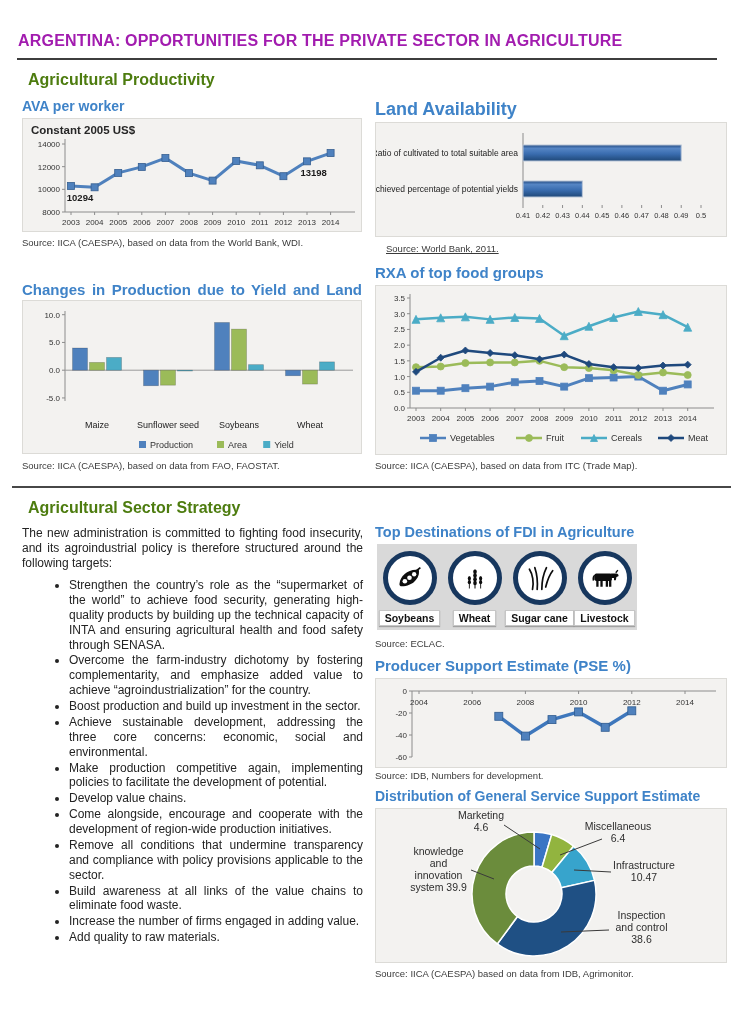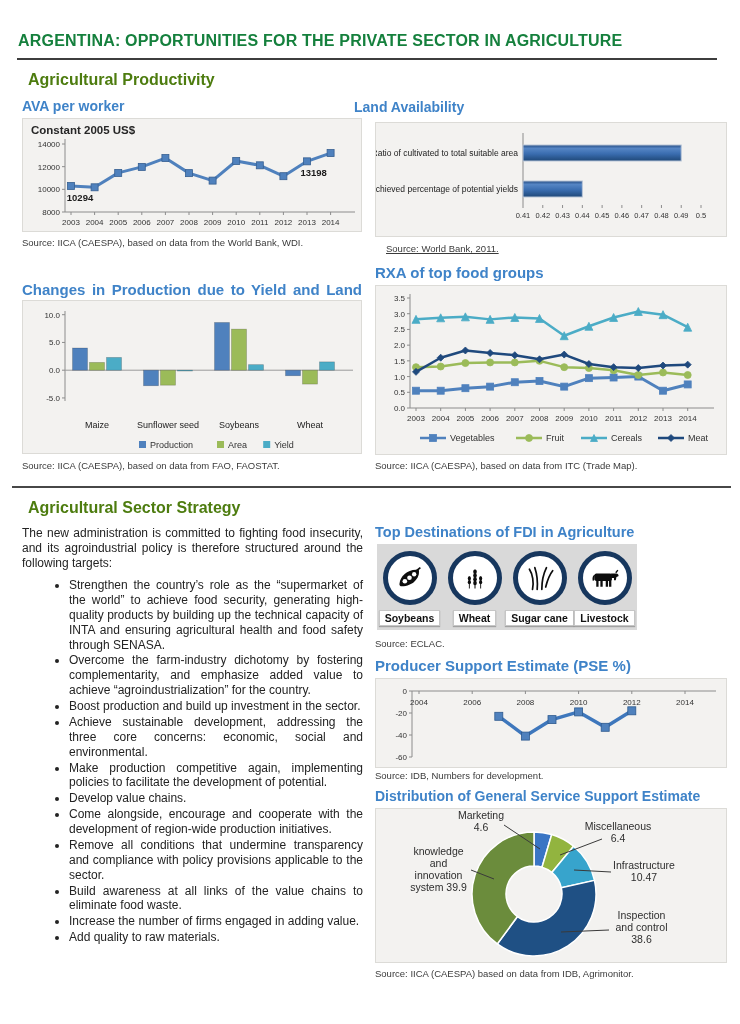--- a/index.html
+++ b/index.html
@@ -1,19 +1,19 @@
 <!DOCTYPE html>
 <html><head>
 <meta charset="utf-8">
 <style>
   html,body{margin:0;padding:0;background:#ffffff;}
   .page{position:relative;width:740px;height:1024px;background:#fff;
         font-family:"Liberation Sans", sans-serif;color:#222;overflow:hidden;}
   .abs{position:absolute;}
-  .page-title{font-size:16px;font-weight:bold;color:#15803d;letter-spacing:.2px;}
+  .page-title{font-size:16px;font-weight:bold;color:#a21caf;letter-spacing:.2px;}
   .rule{background:#3d3d3d;height:2px;}
   .section-heading{font-size:16px;font-weight:bold;color:#4d7c0f;}
   .chart-heading{font-weight:bold;color:#3f83c8;}
   .chart-panel{background:#f3f2f0;border:1px solid #dcdbd7;}
   .source{font-size:9.5px;color:#3a3a3a;}
   .body-text{font-size:12px;color:#232323;text-align:justify;line-height:1.24;}
   ul.bullets{margin:6px 0 0 0;padding-left:47px;}
   ul.bullets li{font-size:12px;color:#232323;text-align:justify;line-height:1.24;margin:0 0 1px 0;}
   .fdi-panel{background:#d9d9d9;display:flex;justify-content:space-around;align-items:flex-start;padding-top:7px;}
   .fdi-item{display:flex;flex-direction:column;align-items:center;width:62px;}
@@ -84,21 +84,21 @@
         <rect x="233.3" y="42.80666666666667" width="7" height="7" fill="#4F81BD" stroke="#365F91" stroke-width="0.8"></rect>
         <rect x="256.9" y="53.68666666666667" width="7" height="7" fill="#4F81BD" stroke="#365F91" stroke-width="0.8"></rect>
         <rect x="280.5" y="38.84" width="7" height="7" fill="#4F81BD" stroke="#365F91" stroke-width="0.8"></rect>
         <rect x="304.1" y="30.589333333333336" width="7" height="7" fill="#4F81BD" stroke="#365F91" stroke-width="0.8"></rect>
         <text x="57" y="82.00133333333333" font-size="9.5" text-anchor="middle" fill="#1a1a1a" font-weight="bold">10294</text>
         <text x="290.6" y="57.089333333333336" font-size="9.5" text-anchor="middle" fill="#1a1a1a" font-weight="bold">13198</text>
       </svg>
   </div>
   <div class="abs source" style="left:22px;top:237px;">Source: IICA (CAESPA), based on data from the World Bank, WDI.</div>
 
-  <div class="abs chart-heading" style="left:354px;top:99px;font-size:14px;">Land Availability</div>
+  <div class="abs chart-heading" style="left:375px;top:99px;font-size:18px;">Land Availability</div>
   <div class="abs chart-panel" style="left:375px;top:122px;width:350px;height:113px;">
     <svg id="svg-land" width="350" height="113">
         <defs>
           <linearGradient id="landGrad" x1="0" y1="0" x2="0" y2="1">
             <stop offset="0%" stop-color="#274f86"></stop>
             <stop offset="22%" stop-color="#5585c4"></stop>
             <stop offset="55%" stop-color="#3a6db0"></stop>
             <stop offset="100%" stop-color="#1f4878"></stop>
           </linearGradient>
         </defs>

